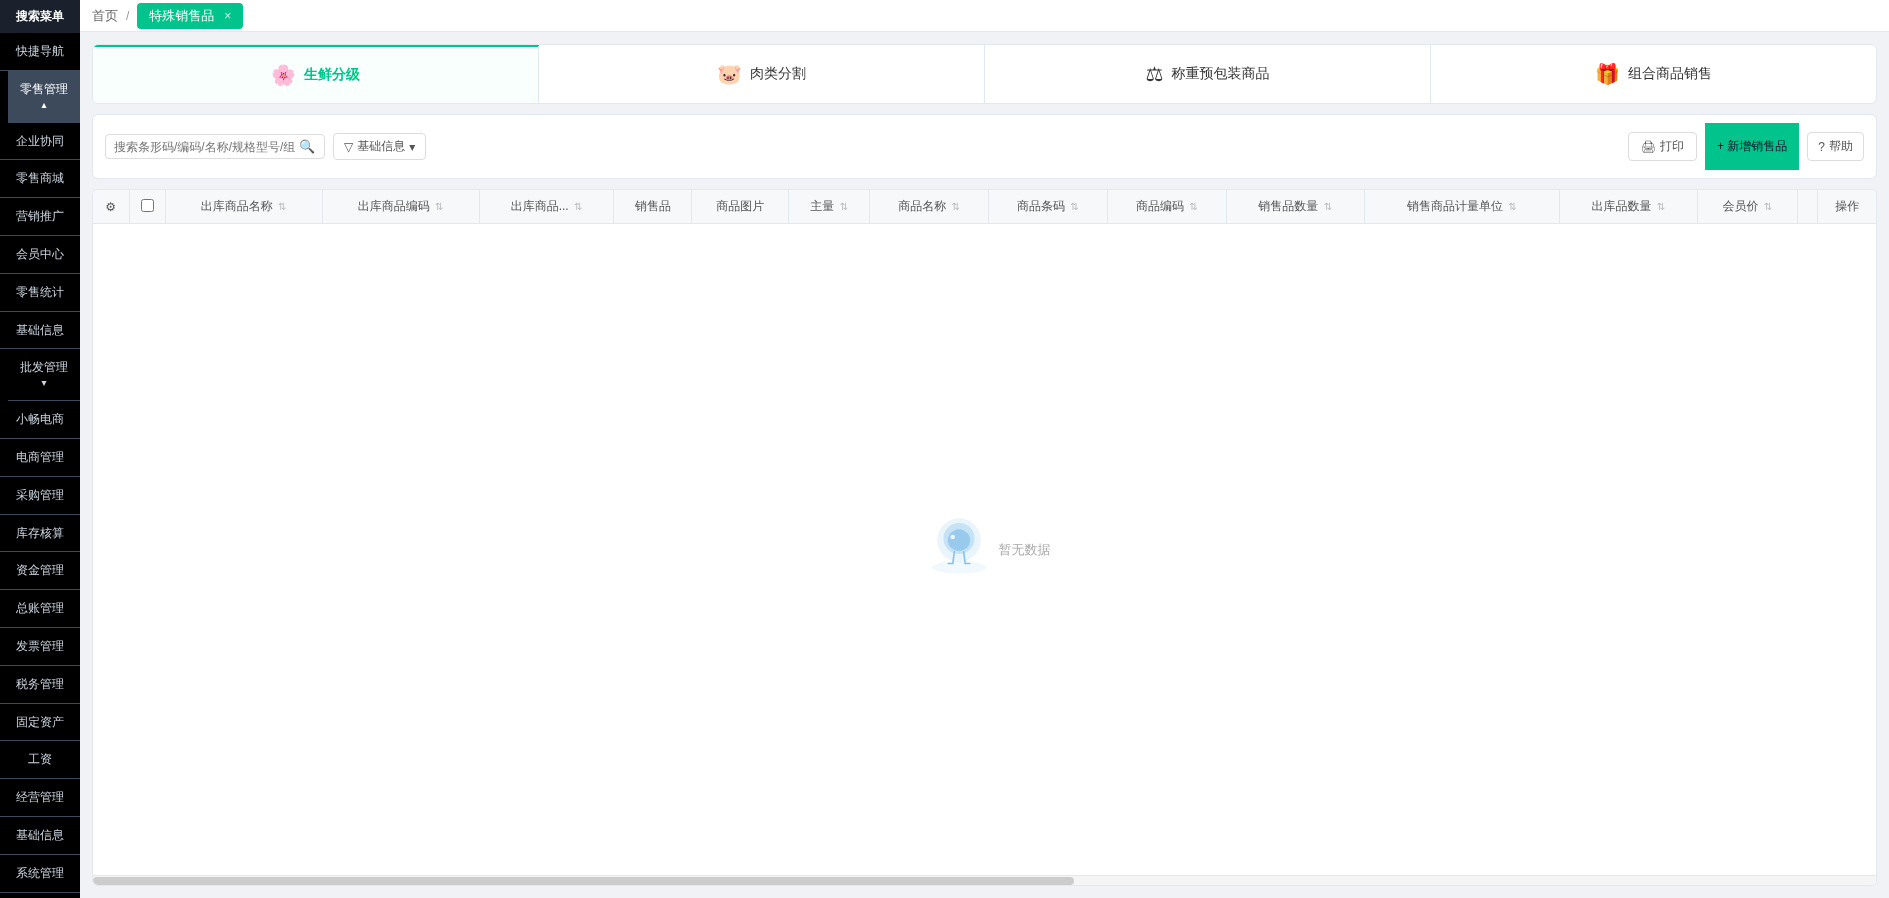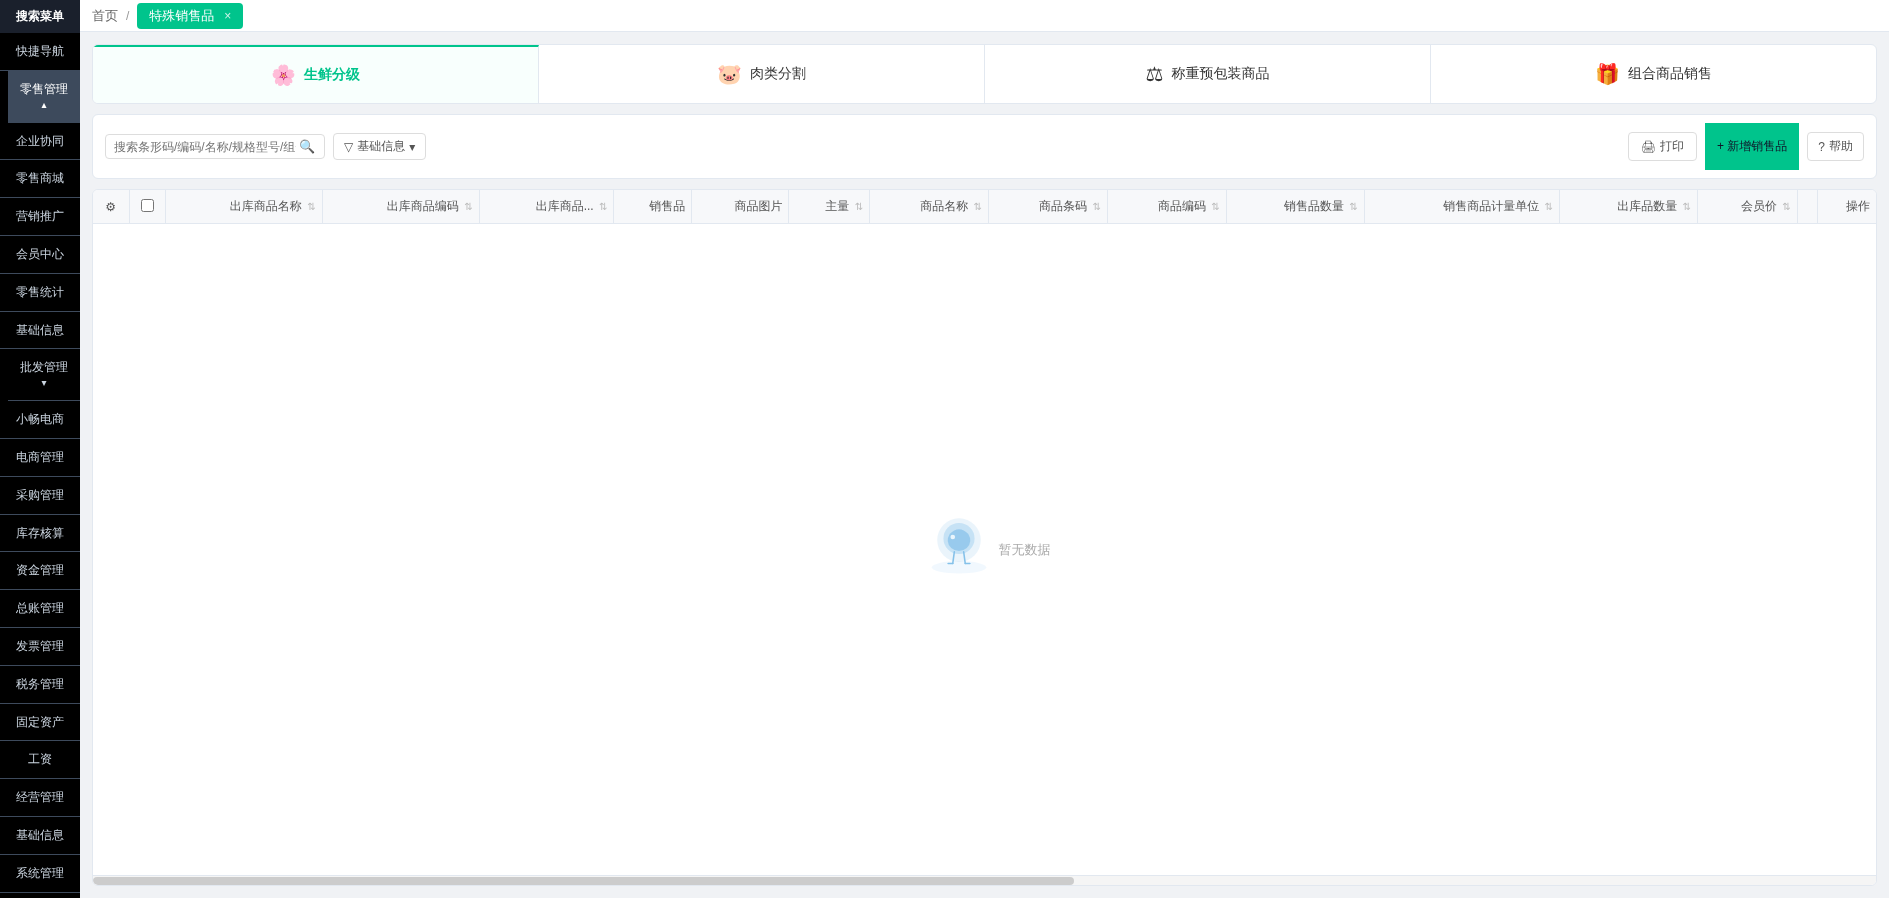--- a/index.html
+++ b/index.html
@@ -211,21 +211,21 @@
       width: 100%;
       border-collapse: collapse;
       font-size: 12px;
     }
     thead tr {
       background: #f7f8fa;
       border-bottom: 1px solid #e2e8f0;
     }
     th {
       padding: 8px 6px;
-      text-align: right;
+      text-align: center;
       color: #555;
       font-weight: normal;
       border-right: 1px solid #e2e8f0;
       white-space: nowrap;
       font-size: 12px;
     }
     th:last-child { border-right: none; }
     th .sort-icon { color: #bbb; font-size: 10px; margin-left: 2px; }
     .th-checkbox { width: 36px; text-align: center; }
     .th-gear { width: 36px; text-align: center; }

